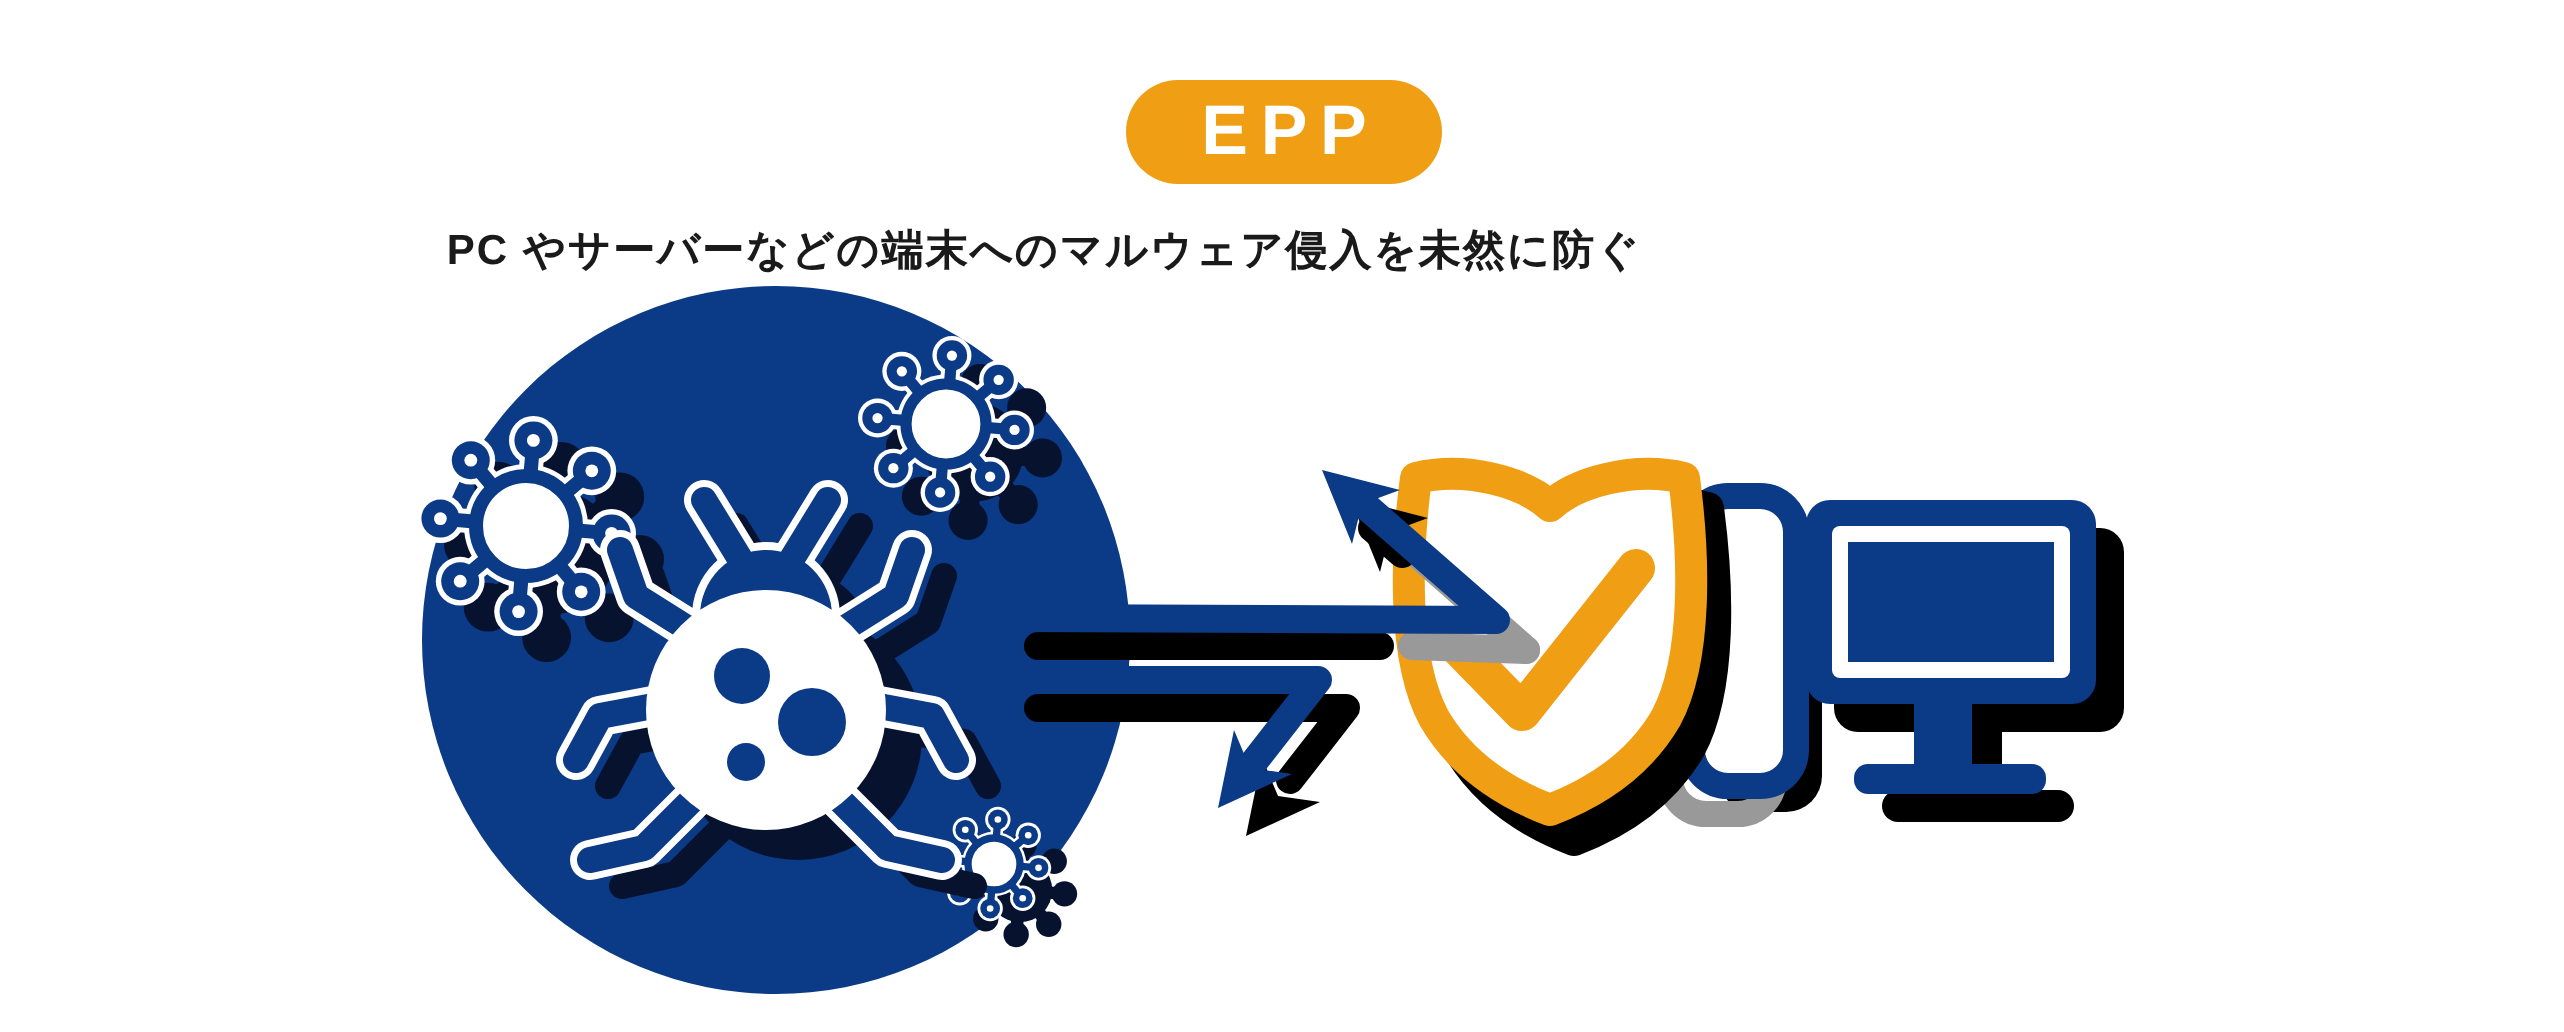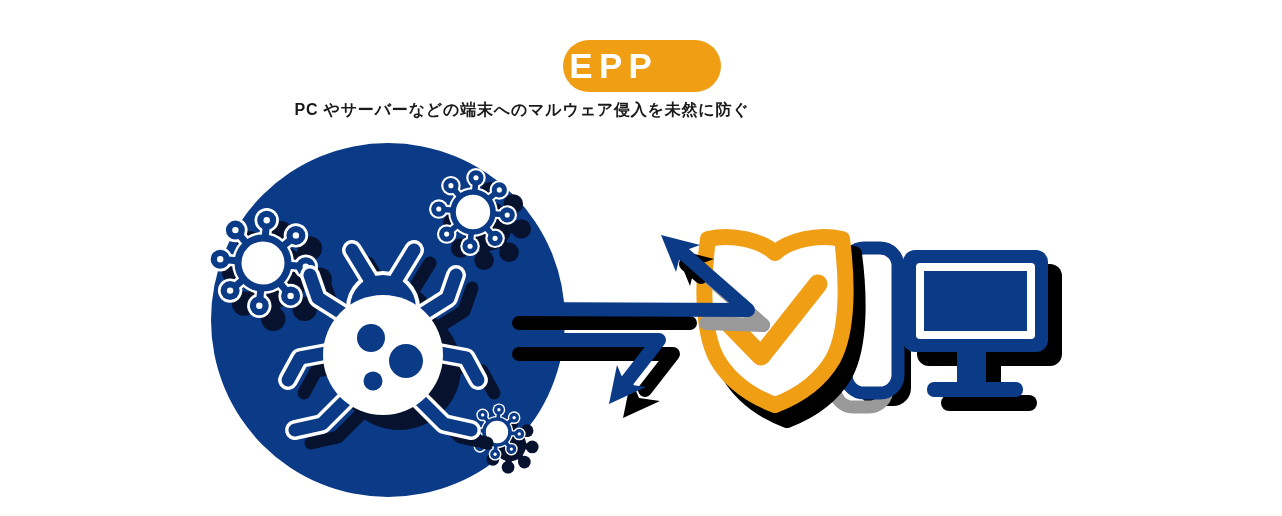--- a/index.html
+++ b/index.html
@@ -21,32 +21,32 @@
     width:1282px;height:516px;
     background:var(--background);
     overflow:hidden;
   }
   .badge{
     position:absolute;
     left:563px;top:40px;
     width:158px;height:52px;
     background:var(--accent_orange);
     border-radius:26px;
-    display:flex;align-items:center;justify-content:flex-start;
+    display:flex;align-items:center;justify-content:center;
     color:#ffffff;
     font-size:35px;font-weight:bold;
     letter-spacing:0.18em;
     text-indent:0.18em;
   }
   .subtitle{
     position:absolute;
-    left:0;top:97px;width:1044px;
+    left:0;top:113px;width:1044px;
     text-align:center;
     color:var(--text);
-    font-size:16px;font-weight:bold;
+    font-size:21px;font-weight:bold;
     letter-spacing:0.05em;
     line-height:26px;
   }
   svg{position:absolute;left:0;top:0;}
   
   .f-blue{fill:var(--primary_blue);}
   .s-blue{stroke:var(--primary_blue);fill:none;}
   .f-navy{fill:var(--navy_shadow);}
   .s-navy{stroke:var(--navy_shadow);fill:none;}
   .f-white{fill:#ffffff;}

